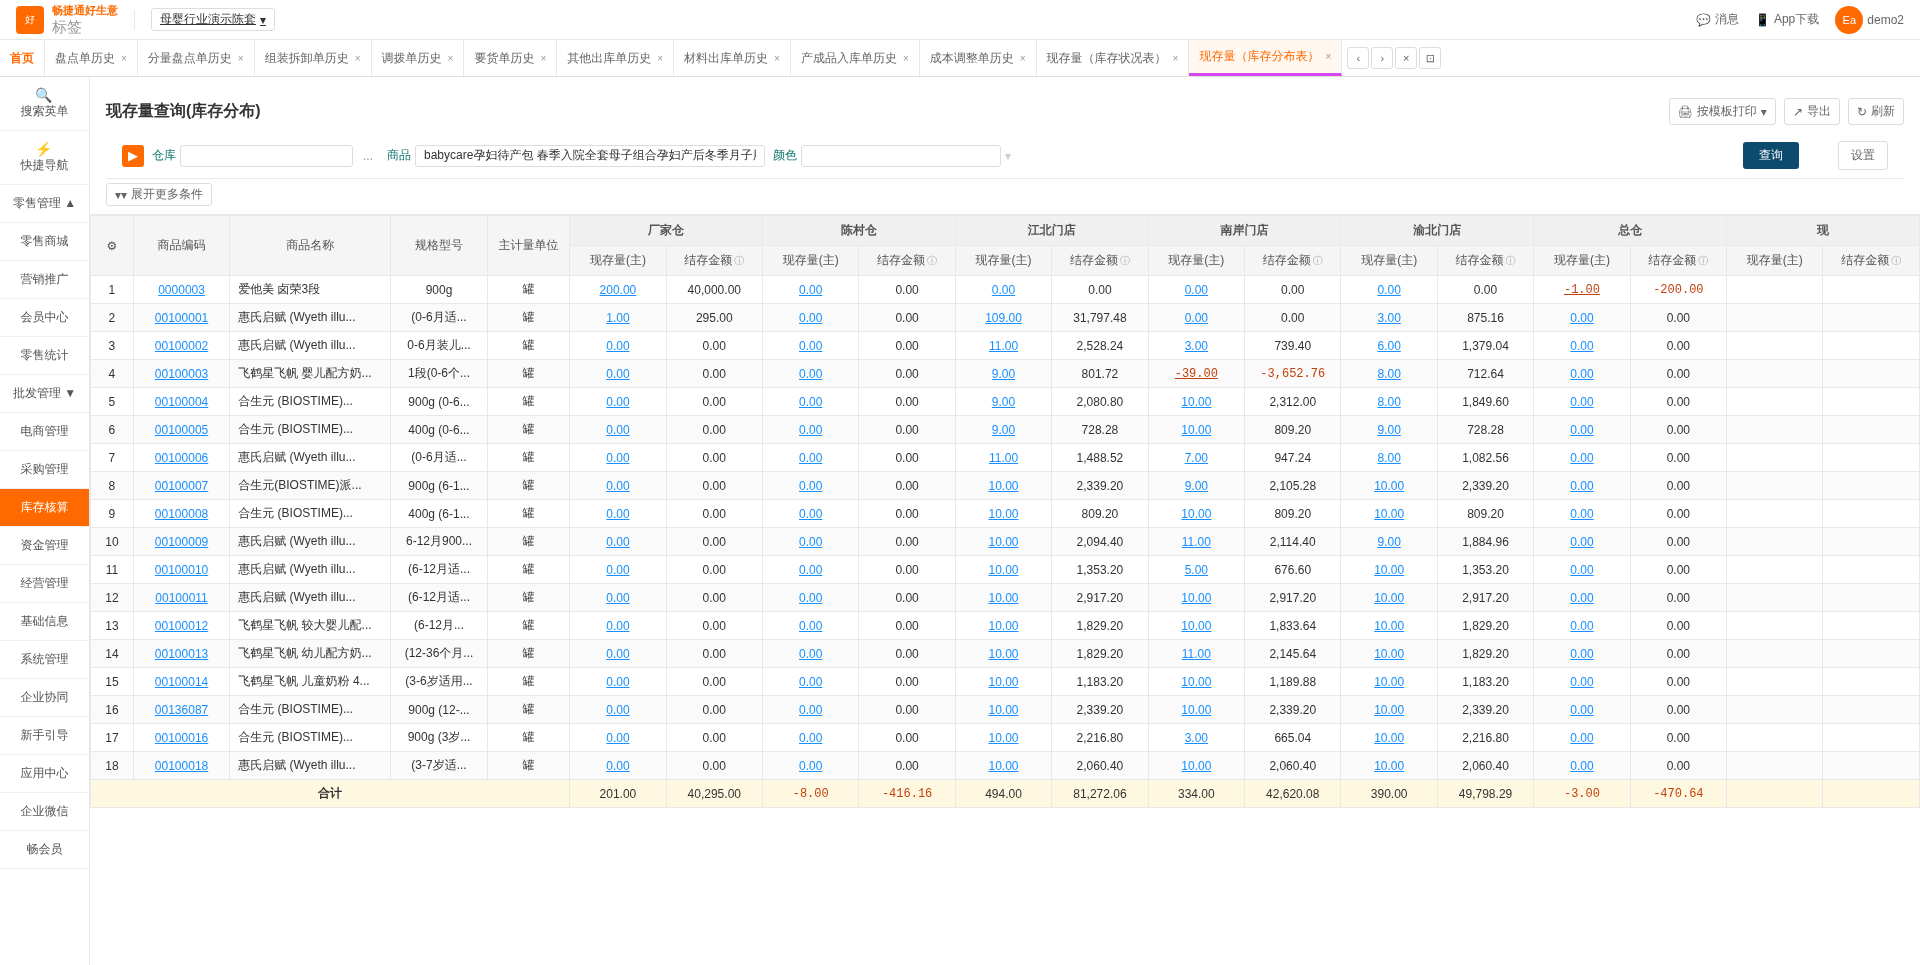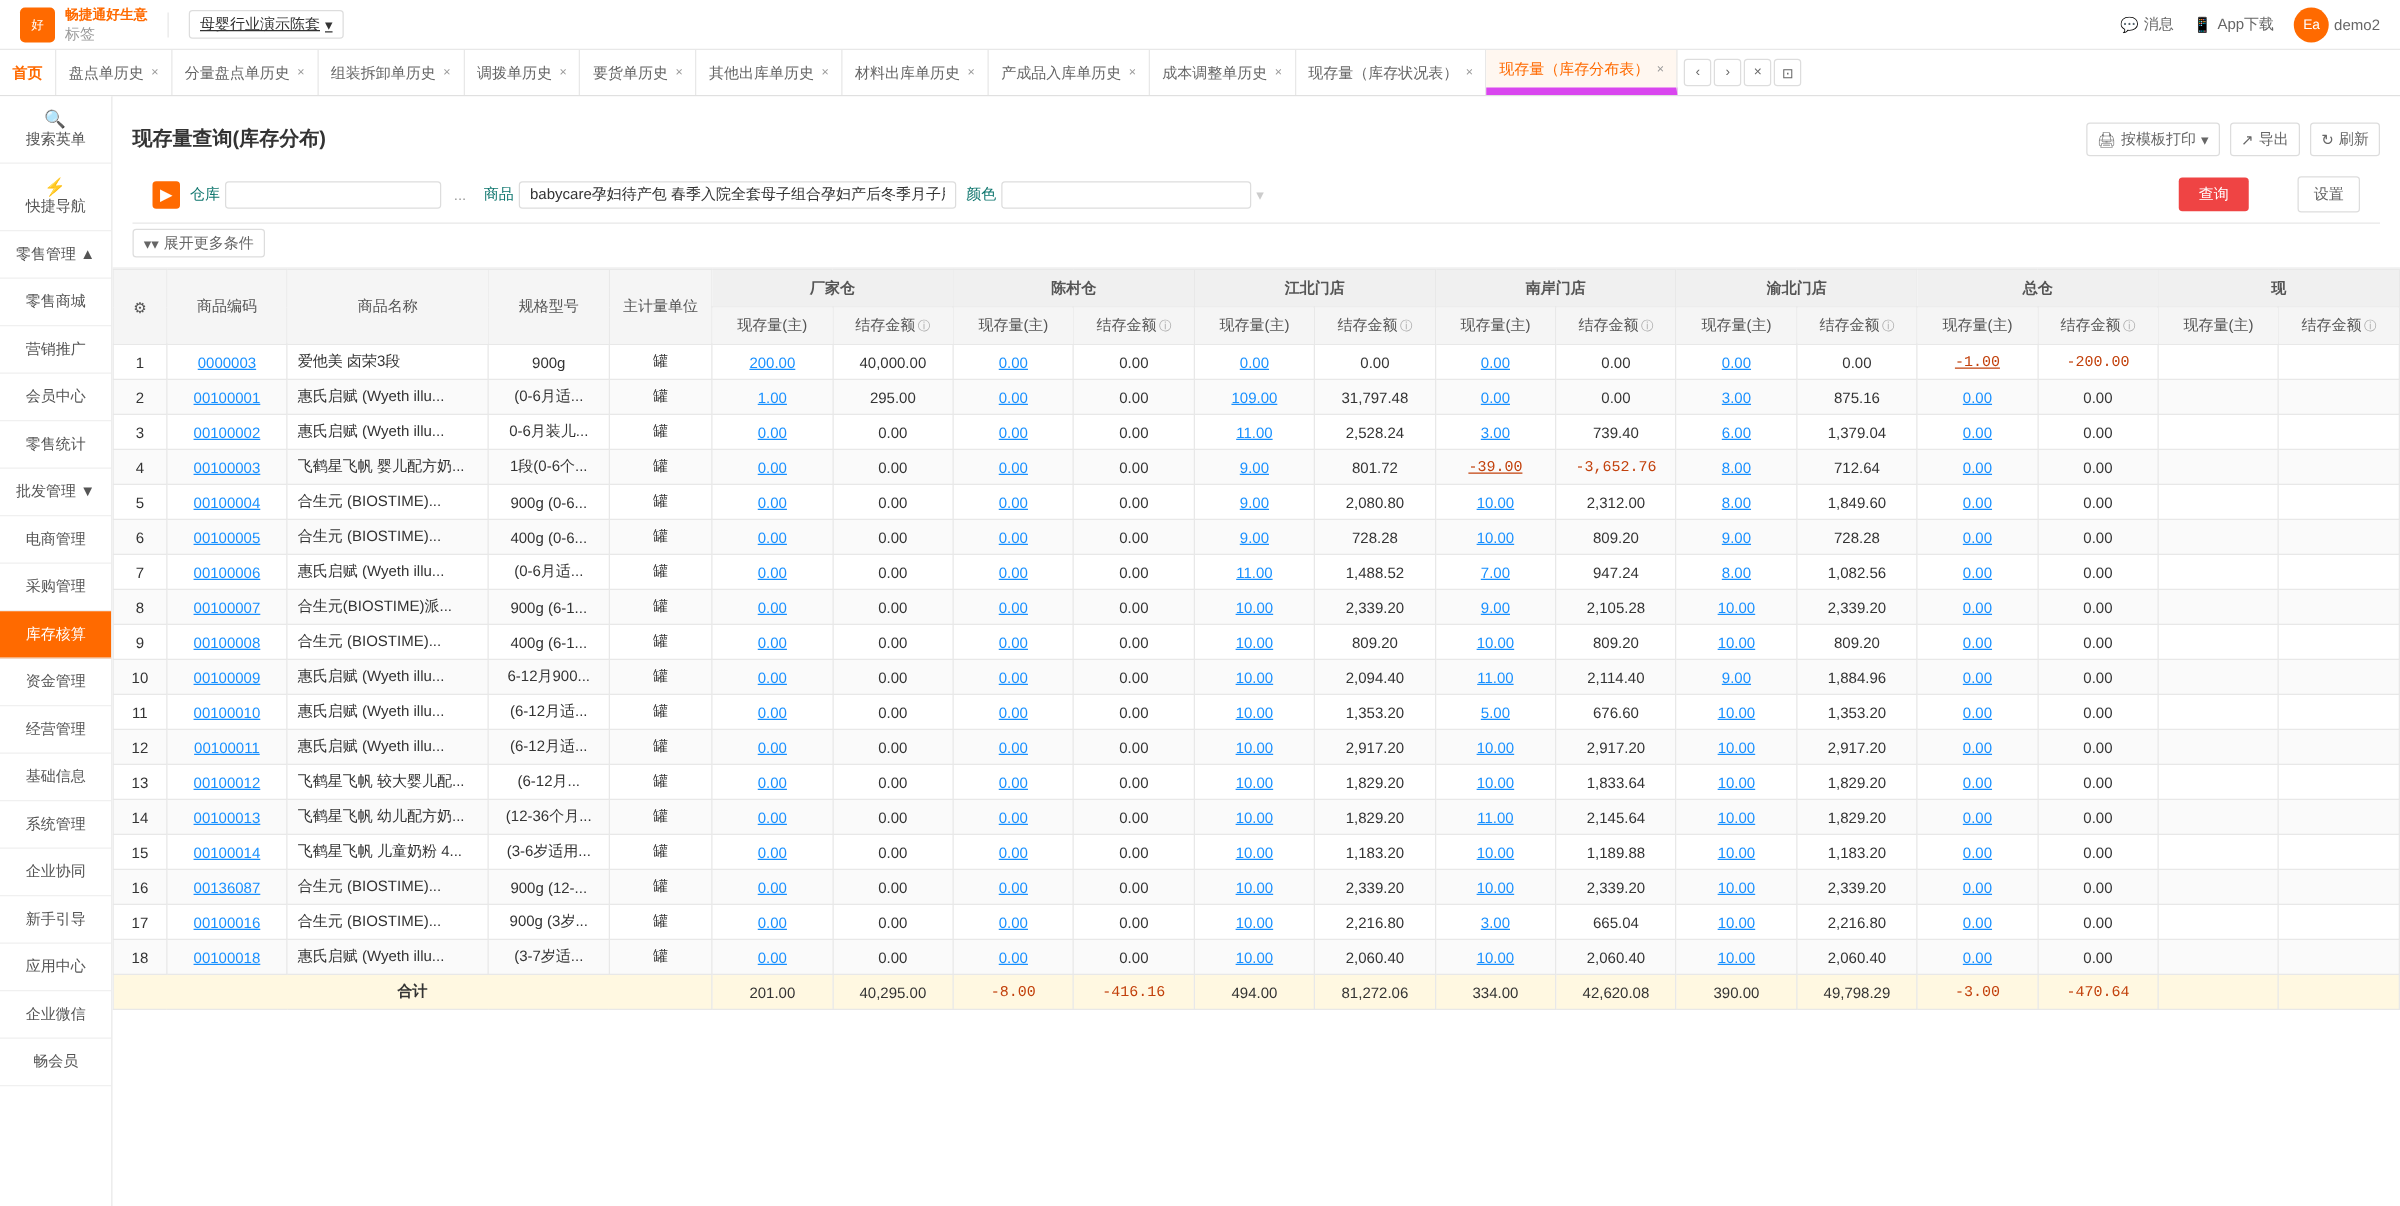--- a/index.html
+++ b/index.html
@@ -9,21 +9,21 @@
     .top-bar { height: 40px; background: #fff; display: flex; align-items: center; justify-content: space-between; padding: 0 16px; border-bottom: 1px solid #e8e8e8; }
     .top-bar-left { display: flex; align-items: center; gap: 8px; }
     .logo-icon { width: 28px; height: 28px; background: #ff6a00; border-radius: 4px; display: flex; align-items: center; justify-content: center; color: #fff; font-size: 10px; }
     .top-bar-right { display: flex; align-items: center; gap: 16px; color: #666; font-size: 12px; }
     .top-right-item { display: flex; align-items: center; gap: 4px; cursor: pointer; }
     .avatar { width: 28px; height: 28px; border-radius: 50%; background: #ff6a00; display: flex; align-items: center; justify-content: center; color: #fff; font-size: 11px; }
 
     
     .nav-tabs { background: #fff; border-bottom: 1px solid #e0e0e0; display: flex; align-items: center; overflow: hidden; min-height: 36px; }
     .nav-tab { padding: 0 10px; height: 36px; display: flex; align-items: center; gap: 4px; white-space: nowrap; cursor: pointer; font-size: 12px; color: #666; border-right: 1px solid #e8e8e8; position: relative; flex-shrink: 0; text-align: right; }
-    .nav-tab.active { color: #ff6a00; background: #fff7f0; border-bottom: 6px solid #d946ef; }
+    .nav-tab.active { color: #ff6a00; background: #fff7f0; border-bottom: 3px solid #d946ef; }
     .nav-tab.home { color: #ff6a00; font-weight: bold; }
     .tab-close { font-size: 10px; color: #999; margin-left: 2px; cursor: pointer; }
     .nav-arrows { display: flex; align-items: center; padding: 0 4px; }
     .nav-arrow { width: 22px; height: 22px; border: 1px solid #ddd; border-radius: 3px; display: flex; align-items: center; justify-content: center; cursor: pointer; color: #666; font-size: 11px; margin: 0 1px; }
 
     
     .layout { display: flex; height: calc(965px - 76px); }
     .sidebar { width: 90px; background: #fff; border-right: 1px solid #e8e8e8; display: flex; flex-direction: column; overflow-y: auto; flex-shrink: 0; }
     .sidebar-item { padding: 10px 4px; text-align: center; cursor: pointer; color: #555; font-size: 12px; border-bottom: 1px solid #f0f0f0; }
     .sidebar-item.active { background: #ff6a00; color: #fff; }
@@ -41,21 +41,21 @@
 
     
     .filter-bar { background: #fff; padding: 8px 16px; border-bottom: 1px solid #e8e8e8; display: flex; align-items: center; gap: 8px; flex-wrap: wrap; }
     .filter-toggle { width: 22px; height: 22px; background: #ff6a00; border-radius: 3px; display: flex; align-items: center; justify-content: center; color: #fff; cursor: pointer; font-size: 13px; flex-shrink: 0; }
     .filter-group { display: flex; align-items: center; gap: 4px; }
     .filter-label { color: #0f766e; white-space: nowrap; }
     .filter-input { border: 1px solid #ddd; border-radius: 3px; padding: 3px 8px; font-size: 12px; color: #333; background: #fff; min-width: 80px; }
     .filter-input.wide { min-width: 350px; }
     .filter-dots { color: #999; cursor: pointer; padding: 2px 6px; }
     .filter-expand { display: flex; align-items: center; gap: 4px; color: #666; cursor: pointer; font-size: 12px; padding: 2px 8px; border: 1px solid #ddd; border-radius: 3px; }
-    .query-btn { padding: 5px 16px; background: #ef4444; color: #fff; border: none; border-radius: 3px; cursor: pointer; font-size: 12px; }
+    .query-btn { padding: 5px 16px; background: #0c4a6e; color: #fff; border: none; border-radius: 3px; cursor: pointer; font-size: 12px; }
     .settings-btn { padding: 5px 12px; background: #fff; color: #666; border: 1px solid #ddd; border-radius: 3px; cursor: pointer; font-size: 12px; margin-left: 31px; }
 
     
     .table-container { flex: 1; overflow: auto; padding: 0; background: #fff; }
     table { width: 100%; border-collapse: collapse; font-size: 12px; min-width: 1600px; }
     thead tr { background: #f5f5f5; }
     thead th { padding: 6px 8px; border: 1px solid #e8e8e8; text-align: center; font-weight: normal; color: #555; white-space: nowrap; position: sticky; top: 0; z-index: 2; background: #f5f5f5; }
     thead th.group-header { background: #f0f0f0; font-weight: bold; }
     tbody tr { background: #fff; }
     tbody tr:nth-child(even) { background: #fafafa; }
@@ -80,21 +80,21 @@
     .summary-row td { background: #fff8e1; }
   </style>
 </head>
 <body>
 
 <div class="top-bar">
   <div class="top-bar-left">
     <div class="logo-icon">好</div>
     <div>
       <div style="font-size:11px;color:#ff6a00;font-weight:bold;">畅捷通好生意</div>
-      <div style="font-size:12px;color:#999;">标签</div>
+      <div style="font-size:15px;color:#999;">标签</div>
     </div>
     <div style="width:1px;height:20px;background:#e8e8e8;margin:0 8px;"></div>
     <div style="display:flex;align-items:center;gap:4px;border:1px solid #ddd;border-radius:3px;padding:2px 8px;cursor:pointer;text-decoration:underline;">
       <span>母婴行业演示陈套</span>
       <span>▾</span>
     </div>
   </div>
   <div class="top-bar-right">
     <div class="top-right-item">
       <span>💬</span>

